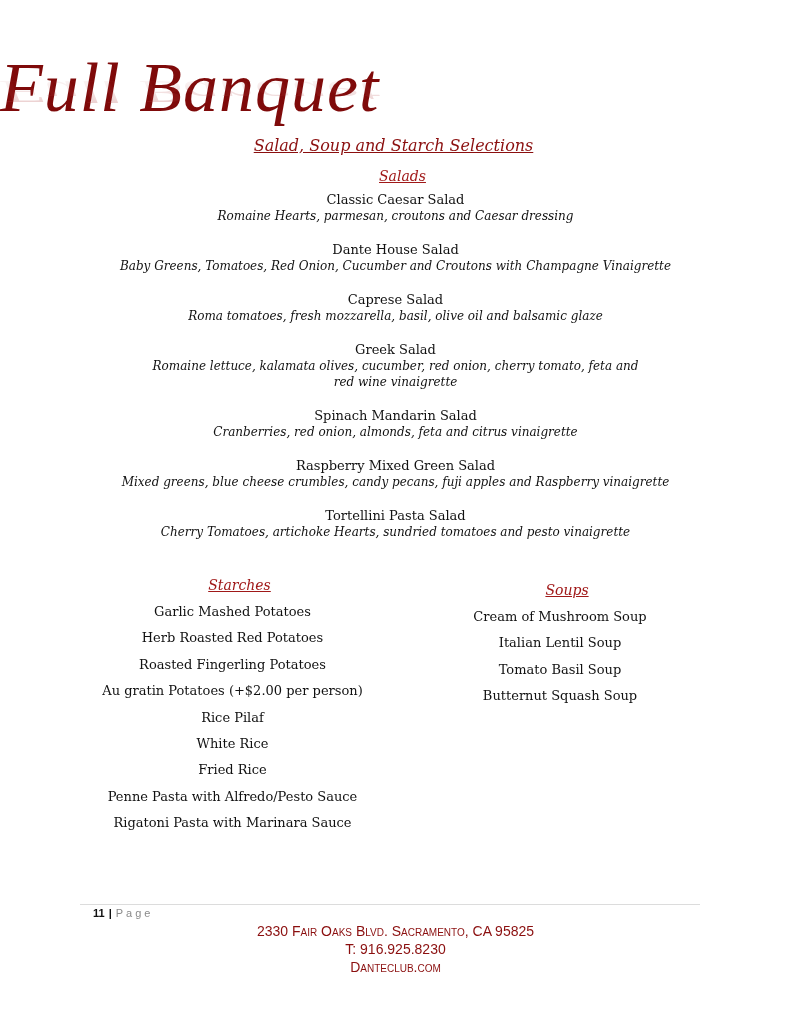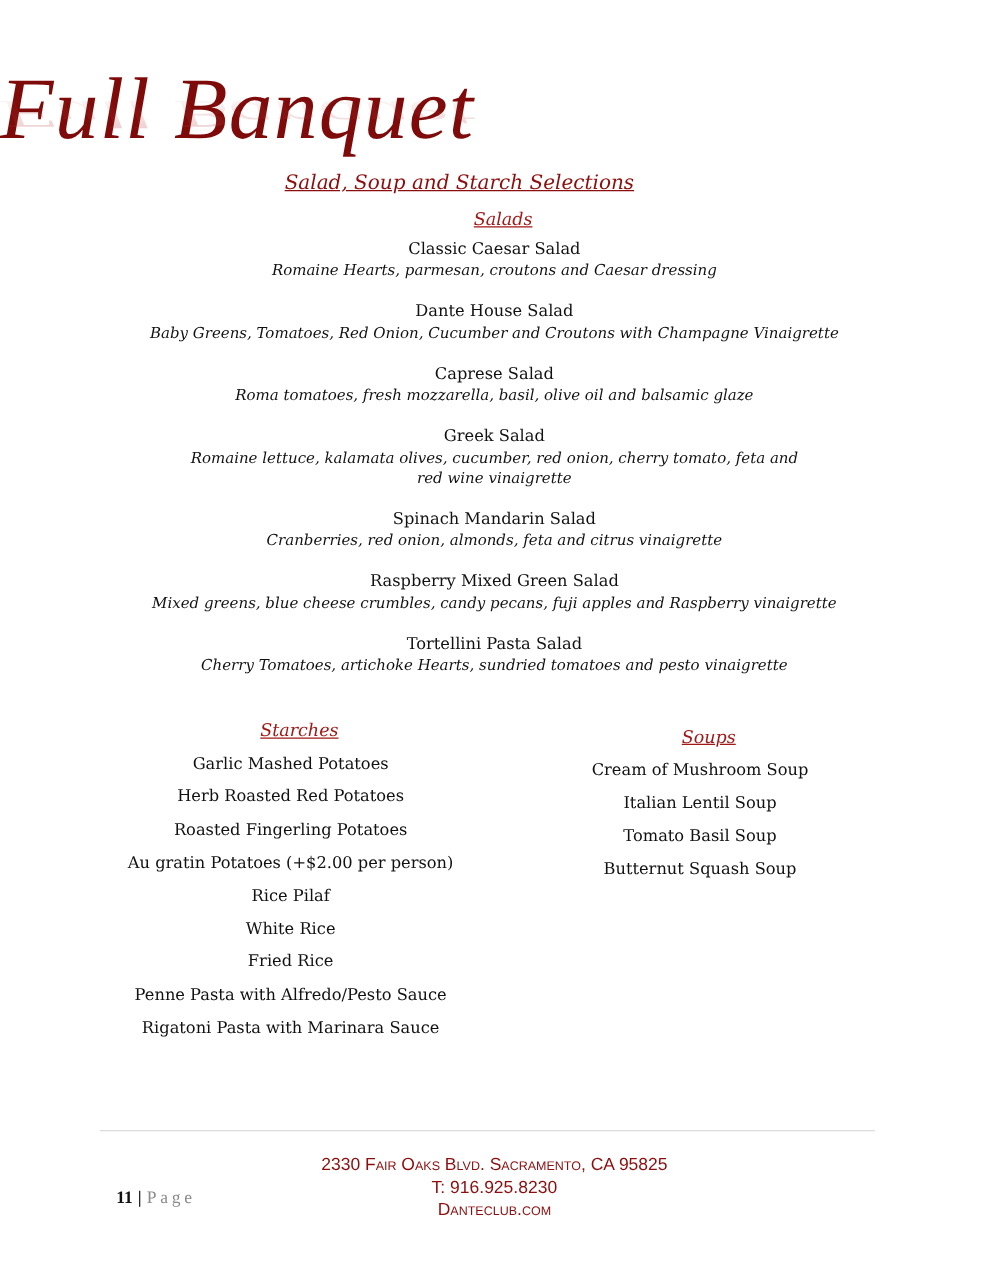--- a/index.html
+++ b/index.html
@@ -55,20 +55,21 @@
       position: absolute;
       top: 136px;
       left: 0;
       width: 735px;
       text-align: center;
       font-family: "DejaVu Serif", serif;
       font-style: italic;
       font-size: 16px;
       color: #8b0f0f;
       text-decoration: underline;
+      padding-left: 26px;
     }
     .section-heading {
       font-family: "DejaVu Serif", serif;
       font-style: italic;
       font-size: 14px;
       color: #a01818;
       text-decoration: underline;
       text-align: center;
       padding-left: 14px;
     }
@@ -129,24 +130,23 @@
       left: 80px;
       top: 904px;
       width: 620px;
       height: 1px;
       background: #dcdcdc;
     }
     .page-num {
       position: absolute;
       left: 93px;
       top: 907px;
-      font-family: Liberation Serif, serif;
-      font-size: 14px;
-      color: #111;
-      margin-top: 44px;
+      font-family: Liberation Sans, sans-serif;
+      font-size: 11px;
+      color: #111;
     }
     .page-num b {
       font-weight: bold;
     }
     .page-num .bar {
       font-weight: bold;
       margin: 0 4px;
     }
     .page-num .page-word {
       color: #8a8a8a;

